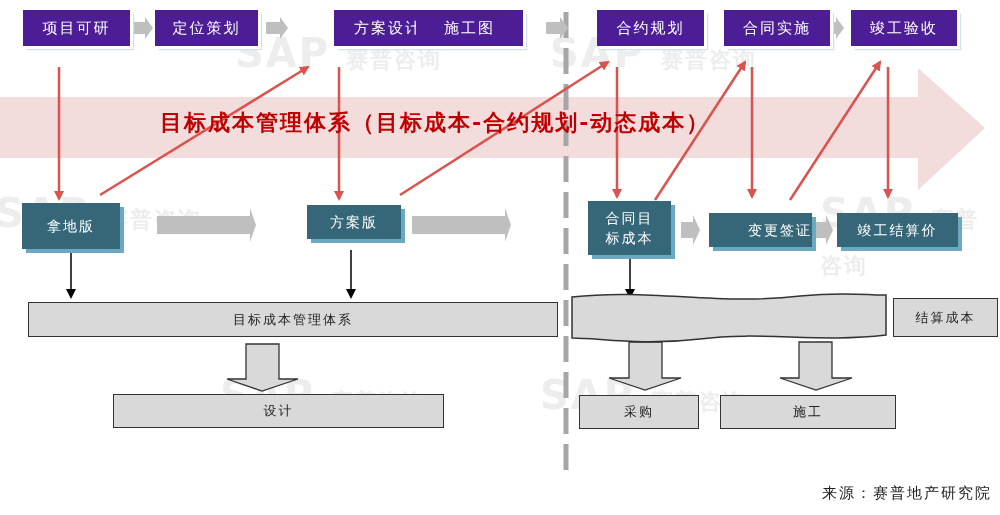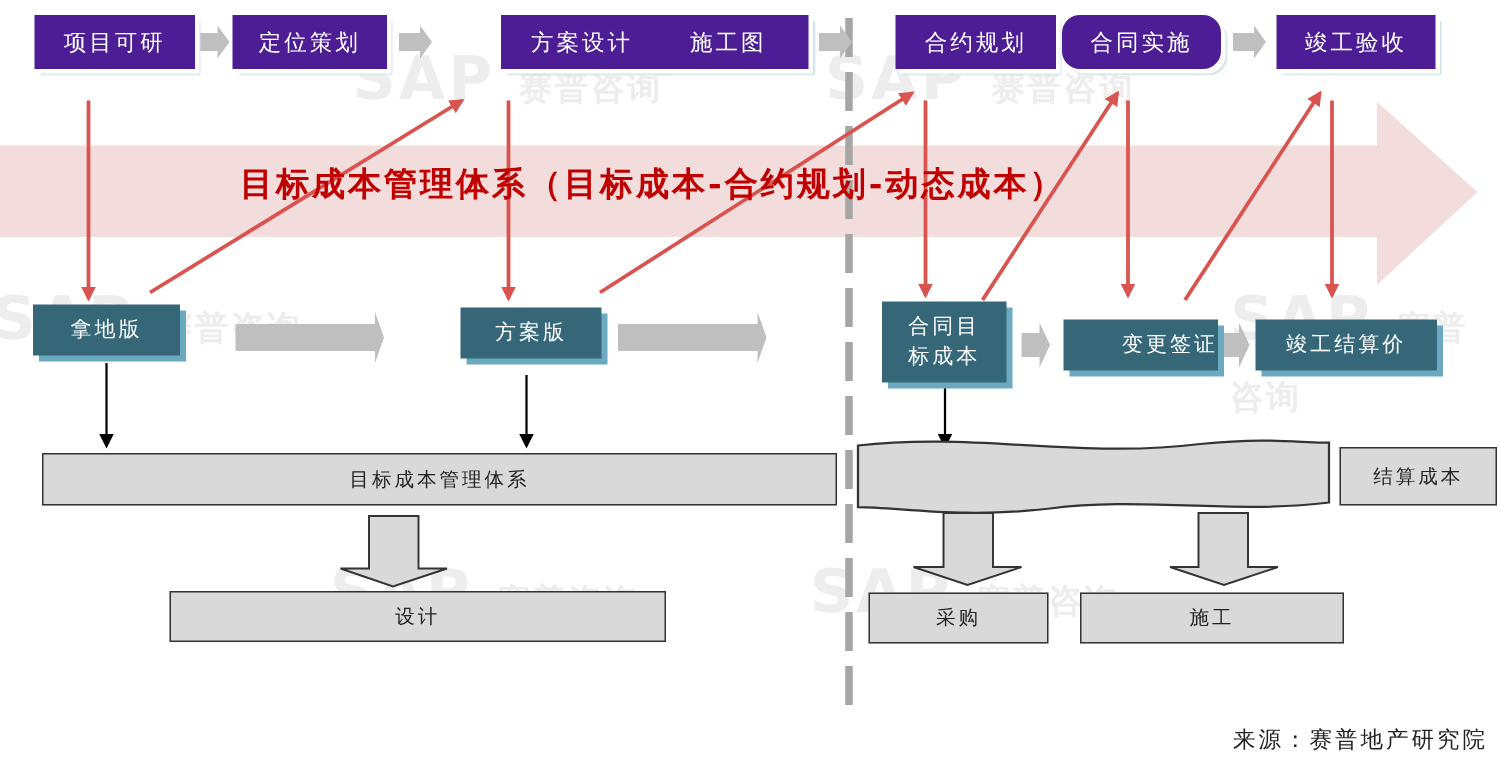--- a/index.html
+++ b/index.html
@@ -112,36 +112,36 @@
 
 <div class="top-box" style="left:23px;width:107px;">
   <span>项目可研</span>
   </div>
 <div class="top-box" style="left:155px;width:103px;">
   <span>定位策划</span>
   </div>
 <div class="top-box" style="left:291px;width:108px;margin-left:43px;">
   <span>方案设计</span>
   </div>
-<div class="top-box" style="left:432px;width:107px;">
+<div class="top-box" style="left:416px;width:107px;">
   <span>施工图</span>
   </div>
 <div class="top-box" style="left:572px;width:107px;margin-left:25px;">
   <span>合约规划</span>
   </div>
-<div class="top-box" style="left:708px;width:106px;border-radius:12px;">
+<div class="top-box" style="left:724px;width:106px;">
   <span>合同实施</span>
   </div>
 <div class="top-box" style="left:851px;width:106px;">
   <span>竣工验收</span>
   </div>
 
 <div class="banner-text">目标成本管理体系（目标成本-合约规划-动态成本）</div>
 
-<div class="dark-box" style="left:22px;top:203px;width:98px;height:34px;">
+<div class="dark-box" style="left:22px;top:203px;width:98px;height:46px;">
   <span>拿地版</span>
   </div>
 <div class="dark-box" style="left:307px;top:205px;width:94px;height:34px;">
   <span>方案版</span>
   </div>
 <div class="dark-box" style="left:588px;top:201px;width:83px;height:54px;padding:0 12px;box-sizing:border-box;">
   <span>合同目<br>标成本</span>
   </div>
 <div class="dark-box" style="left:709px;top:213px;width:103px;height:34px;justify-content:flex-end;">
   <span>变更签证</span>

